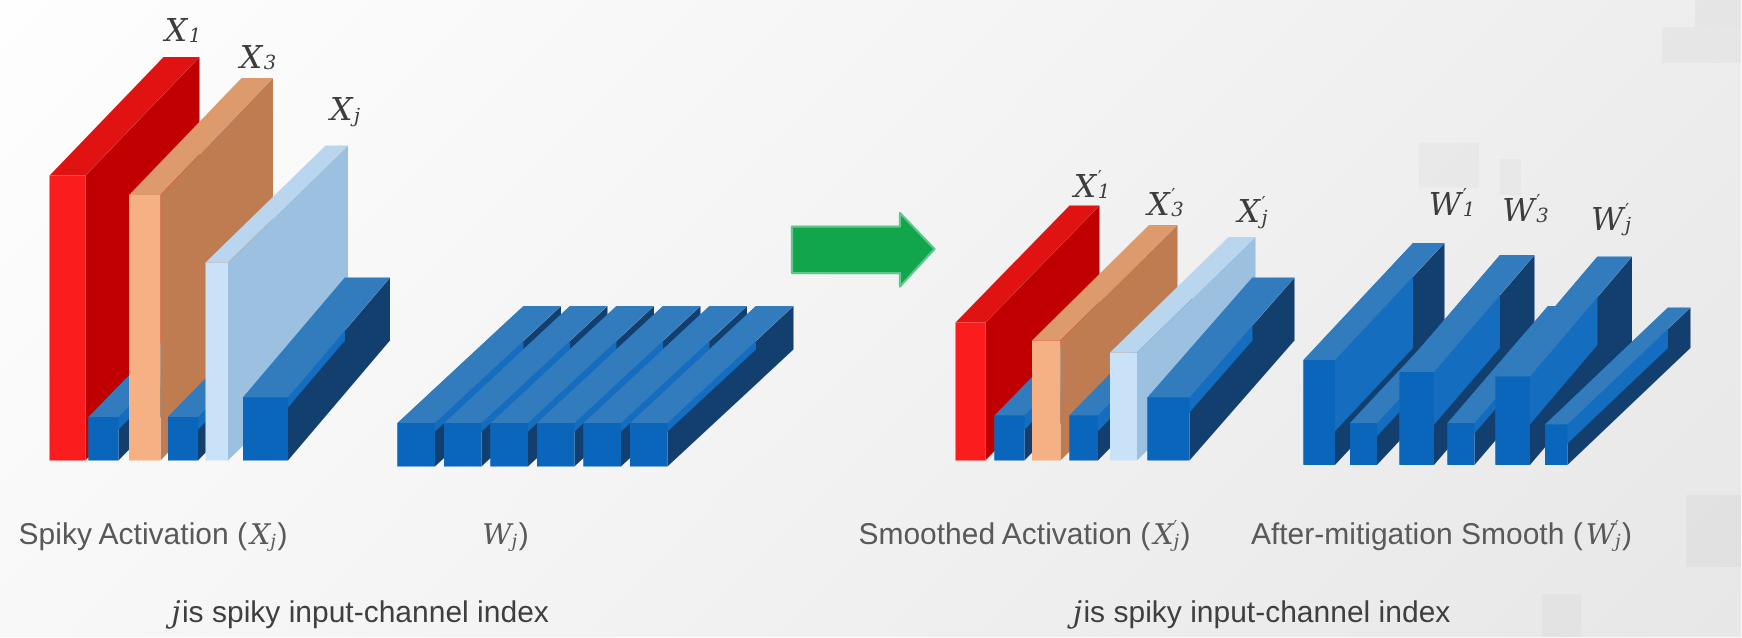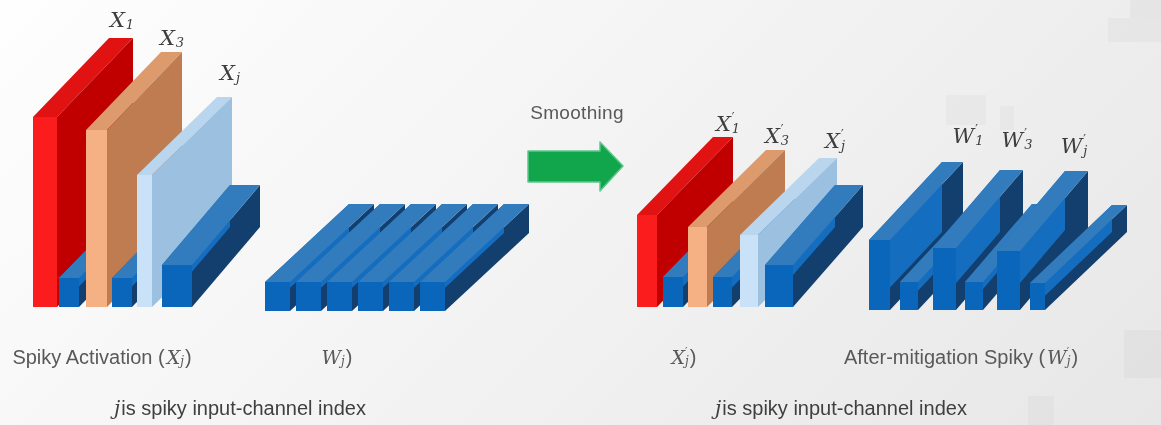--- a/index.html
+++ b/index.html
@@ -203,21 +203,20 @@
       </span>
     </div>
   <div class="mlabel" style="left:1074px;top:146px" data-name="label-wj-prime">
       <span class="mbase" data-name="label-base">W</span>
       <span class="mps" data-name="label-scripts">
         <span class="mprime" data-name="label-prime">′</span>
         <span class="msub" data-name="label-sub">j</span>
       </span>
     </div>
 
-  <div class="smoothing-label" style="left:577px;top:113px" data-name="smoothing-label">Smoothing</div>
 
   <div class="caption" style="left:102px;top:357px" data-name="caption-spiky-activation">
       <span data-name="caption-text">Spiky Activation (</span>
       <span class="cbase" data-name="caption-math-base">X</span>
       <span class="cps" data-name="caption-math-scripts">
         <span class="cprime" data-name="caption-math-prime"></span>
         <span class="csub" data-name="caption-math-sub">j</span>
       </span>
       <span data-name="caption-text">)</span>
     </div>
@@ -225,30 +224,31 @@
   <div class="caption" style="left:336px;top:357px" data-name="caption-smooth-weight">
       <span class="cbase" data-name="caption-math-base">W</span>
       <span class="cps" data-name="caption-math-scripts">
         <span class="cprime" data-name="caption-math-prime"></span>
         <span class="csub" data-name="caption-math-sub">j</span>
       </span>
       <span data-name="caption-text">)</span>
     </div>
 
   <div class="caption" style="left:683px;top:357px" data-name="caption-smoothed-activation">
+      <span data-name="caption-text">Smoothed Activation (</span>
       <span class="cbase" data-name="caption-math-base">X</span>
       <span class="cps" data-name="caption-math-scripts">
         <span class="cprime" data-name="caption-math-prime">′</span>
         <span class="csub" data-name="caption-math-sub">j</span>
       </span>
       <span data-name="caption-text">)</span>
     </div>
 
   <div class="caption" style="left:961px;top:357px" data-name="caption-after-mitigation-weight">
-      <span data-name="caption-text">After-mitigation Spiky (</span>
+      <span data-name="caption-text">After-mitigation Smooth (</span>
       <span class="cbase" data-name="caption-math-base">W</span>
       <span class="cps" data-name="caption-math-scripts">
         <span class="cprime" data-name="caption-math-prime">′</span>
         <span class="csub" data-name="caption-math-sub">j</span>
       </span>
       <span data-name="caption-text">)</span>
     </div>
 
   <div class="note" style="left:240px;top:408px" data-name="note-left">
       <span class="nmath" data-name="note-math">j</span>

